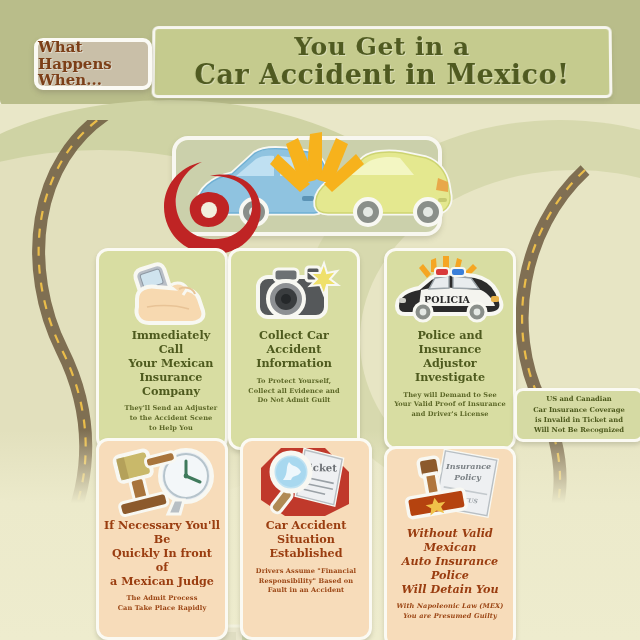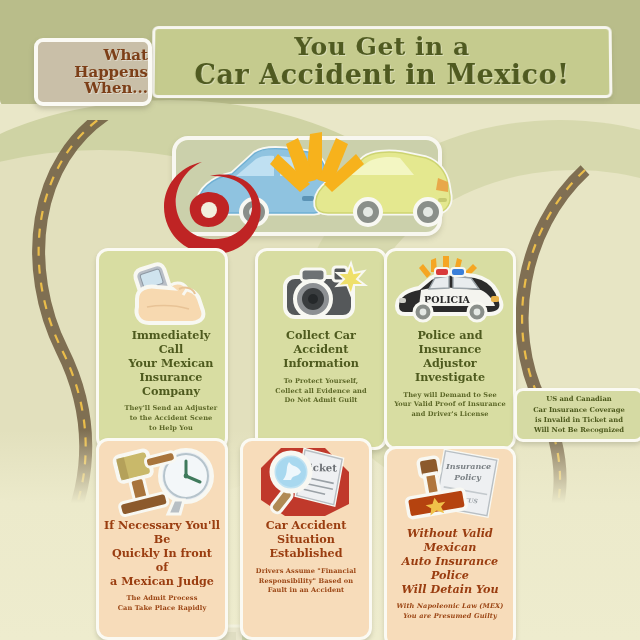--- a/index.html
+++ b/index.html
@@ -68,26 +68,26 @@
     font-weight: 700;
     color: #4f5a20;
     letter-spacing: .5px;
     text-shadow: 1px 1px 0 rgba(255,255,255,.35);
     line-height: 1.06;
   }
   .title-line.l1 { font-size: 25px; }
   .title-line.l2 { font-size: 27px; }
 
   .what-badge {
-    position: absolute; left: 34px; top: 38px; width: 118px; height: 68px;
+    position: absolute; left: 34px; top: 38px; width: 118px; height: 52px;
     background: #c9bfa8;
     border: 4px solid #fbfaf4;
     border-radius: 9px;
     box-shadow: 0 3px 5px rgba(120,115,95,.35);
-    display: flex; flex-direction: column; align-items: flex-end; justify-content: center;
+    display: flex; flex-direction: column; align-items: flex-start; justify-content: center;
     z-index: 4;
   }
   .what-line {
     font-family: "DejaVu Serif", serif;
     font-weight: 700; font-size: 15px; color: #7c3f18;
     line-height: 1.12;
     text-shadow: 1px 1px 0 rgba(255,255,255,.4);
   }
 
   
@@ -127,21 +127,21 @@
   .card.peach .card-title { color: #9a3d10; }
   .card-sub {
     font-family: "DejaVu Serif", serif;
     font-weight: 700; font-size: 6.6px; line-height: 1.5;
     text-align: center; padding: 6px 7px 0; letter-spacing: .1px;
   }
   .card.green .card-sub { color: #5c6727; }
   .card.peach .card-sub { color: #9c4716; }
 
   .r1c1 { left: 96px;  top: 248px; padding-left: 18px; }
-  .r1c2 { left: 255px; top: 248px; }
+  .r1c2 { left: 228px; top: 248px; }
   .r1c3 { left: 384px; top: 248px; }
   .r2c1 { left: 96px;  top: 438px; }
   .r2c2 { left: 240px; top: 438px; }
   .r2c3 { left: 384px; top: 446px; font-style: italic; }
 
   
   .callout {
     position: absolute; left: 514px; top: 388px; width: 130px; height: 54px;
     background: #d5daa3;
     border: 3px solid #fbfaf3;

